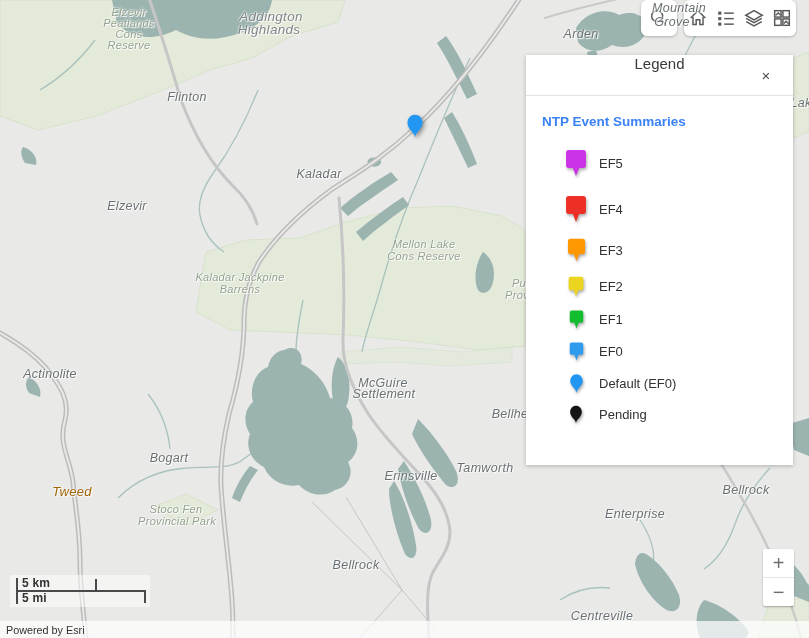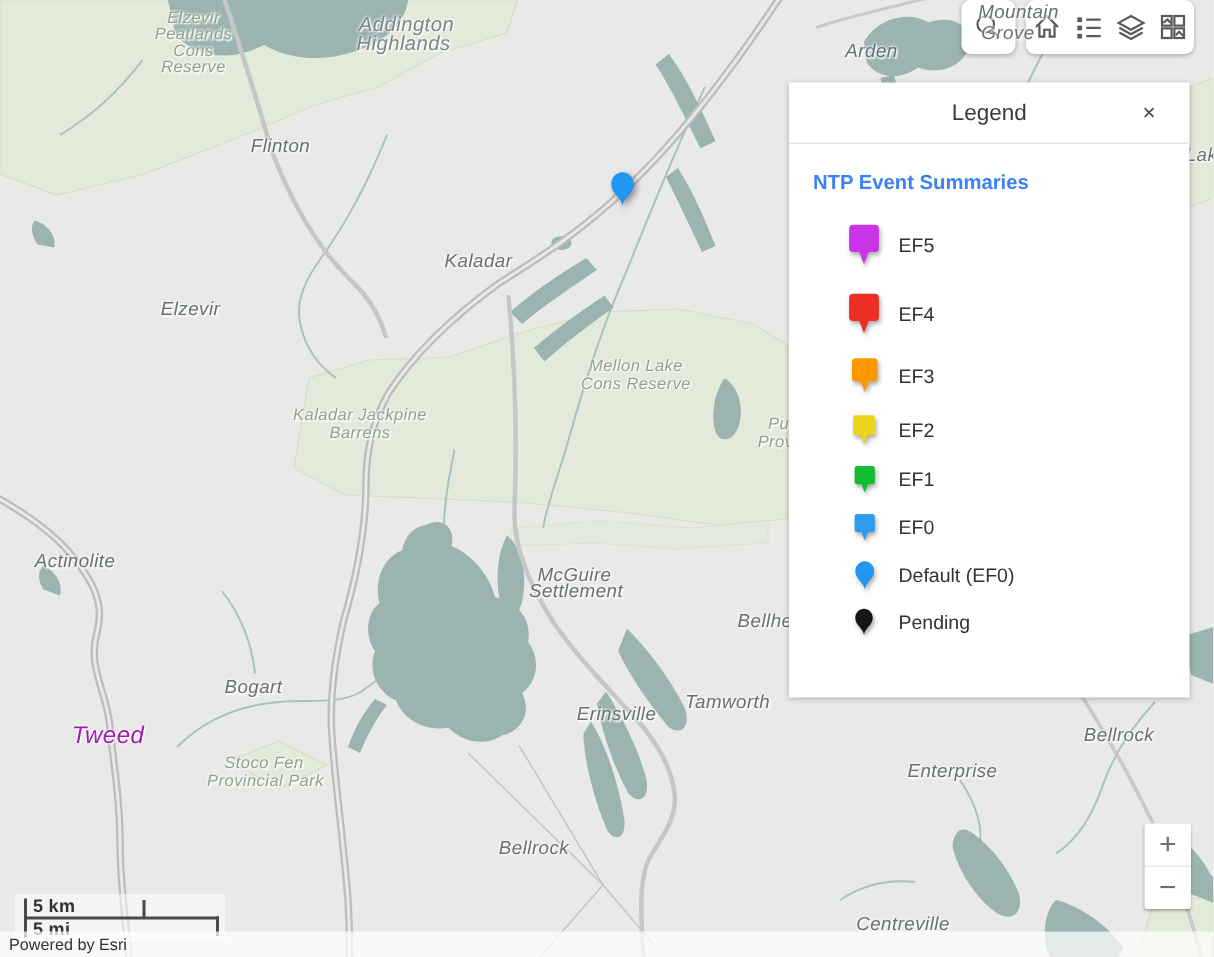--- a/index.html
+++ b/index.html
@@ -5,48 +5,48 @@
   html,body{margin:0;padding:0;}
   body{font-family:"Liberation Sans",sans-serif;}
   #app{position:relative;width:809px;height:638px;overflow:hidden;background:#e9e9e7;}
 
   
   #map-svg{position:absolute;left:0;top:0;z-index:0;}
   #labels{position:absolute;left:0;top:0;width:100%;height:100%;z-index:2;pointer-events:none;}
   .map-label{position:absolute;transform:translate(-50%,-50%);white-space:nowrap;font-style:italic;
     text-shadow:0 0 2px #fff,0 0 2px #fff,1px 1px 1px rgba(255,255,255,.95);letter-spacing:.3px;}
   .map-label.town{font-size:12.5px;color:#697073;}
-  .map-label.town-lg{font-size:16px;color:#a21caf;}
+  .map-label.town-lg{font-size:13px;color:#a16207;}
   .map-label.admin{font-size:13.5px;color:#7e8587;}
   .map-label.park{font-size:11px;color:#93a08d;}
   #map-pin{position:absolute;left:406px;top:114px;z-index:3;filter:drop-shadow(2px 2.5px 2px rgba(70,70,70,.55));}
   .tb-box{background:#fff;border-radius:6px;box-shadow:0 1px 3px rgba(0,0,0,.25);display:flex;align-items:center;}
   #search-box{left:641px;width:36px;height:36px;position:absolute;justify-content:center;}
   #btn-group{left:684px;height:36px;position:absolute;}
   .tb-btn{width:28px;height:36px;display:flex;align-items:center;justify-content:center;cursor:pointer;border:none;background:transparent;padding:0;}
   .tb-btn svg{stroke:#595959;fill:none;stroke-width:1.6;}
 
   
   #legend-panel{position:absolute;left:526px;top:55px;width:267px;height:410px;background:#fff;z-index:8;
     box-shadow:0 1px 4px rgba(0,0,0,.25);display:flex;flex-direction:column;}
-  .legend-header{height:40px;flex:0 0 40px;display:flex;align-items:center;justify-content:center;position:relative;border-bottom:1px solid #e4e4e4;}
+  .legend-header{height:40px;flex:0 0 40px;display:flex;justify-content:center;position:relative;border-bottom:1px solid #e4e4e4;}
   .legend-title{font-size:15px;color:#393939;}
   .legend-close{position:absolute;right:12px;top:0;height:40px;width:30px;border:none;background:transparent;
     font-size:15px;color:#4a4a4a;cursor:pointer;}
   .legend-body{padding-top:8px;}
   .layer-title{font-size:13.5px;font-weight:bold;color:#3b82f6;margin:10px 0 10px 16px;}
   .legend-row{display:flex;align-items:center;padding-left:38px;}
   .legend-row .sym{width:24px;display:flex;justify-content:center;margin-right:11px;}
   .legend-row .lbl{font-size:13px;color:#323232;}
   .pin-shadow{filter:drop-shadow(1.5px 2px 1.5px rgba(90,90,90,.5));}
   .h0{height:48px}.h1{height:44px}.h2{height:38px}.h3{height:34px}.h4{height:32px}
   .h5{height:32px}.h6{height:32px}.h7{height:31px}.h8{height:28px}
 
   
-  #scalebar{position:absolute;left:10px;top:596px;width:140px;height:32px;z-index:5;background:rgba(255,255,255,.5);}
+  #scalebar{position:absolute;left:10px;top:575px;width:140px;height:32px;z-index:5;background:rgba(255,255,255,.5);}
   .sb-line{position:absolute;background:#4a4a4a;}
   .sb-text{position:absolute;font-size:12px;color:#323232;font-weight:bold;letter-spacing:.2px;}
 
   
   #zoomctl{position:absolute;left:763px;top:549px;width:31px;z-index:5;background:#fff;border-radius:2px;
     box-shadow:0 1px 2px rgba(0,0,0,.3);display:flex;flex-direction:column;}
   .zbtn{height:28px;border:none;background:transparent;font-size:20px;color:#6e6e6e;cursor:pointer;line-height:26px;padding:0;}
   .zdiv{height:1px;background:#e6e6e6;}
 
   

